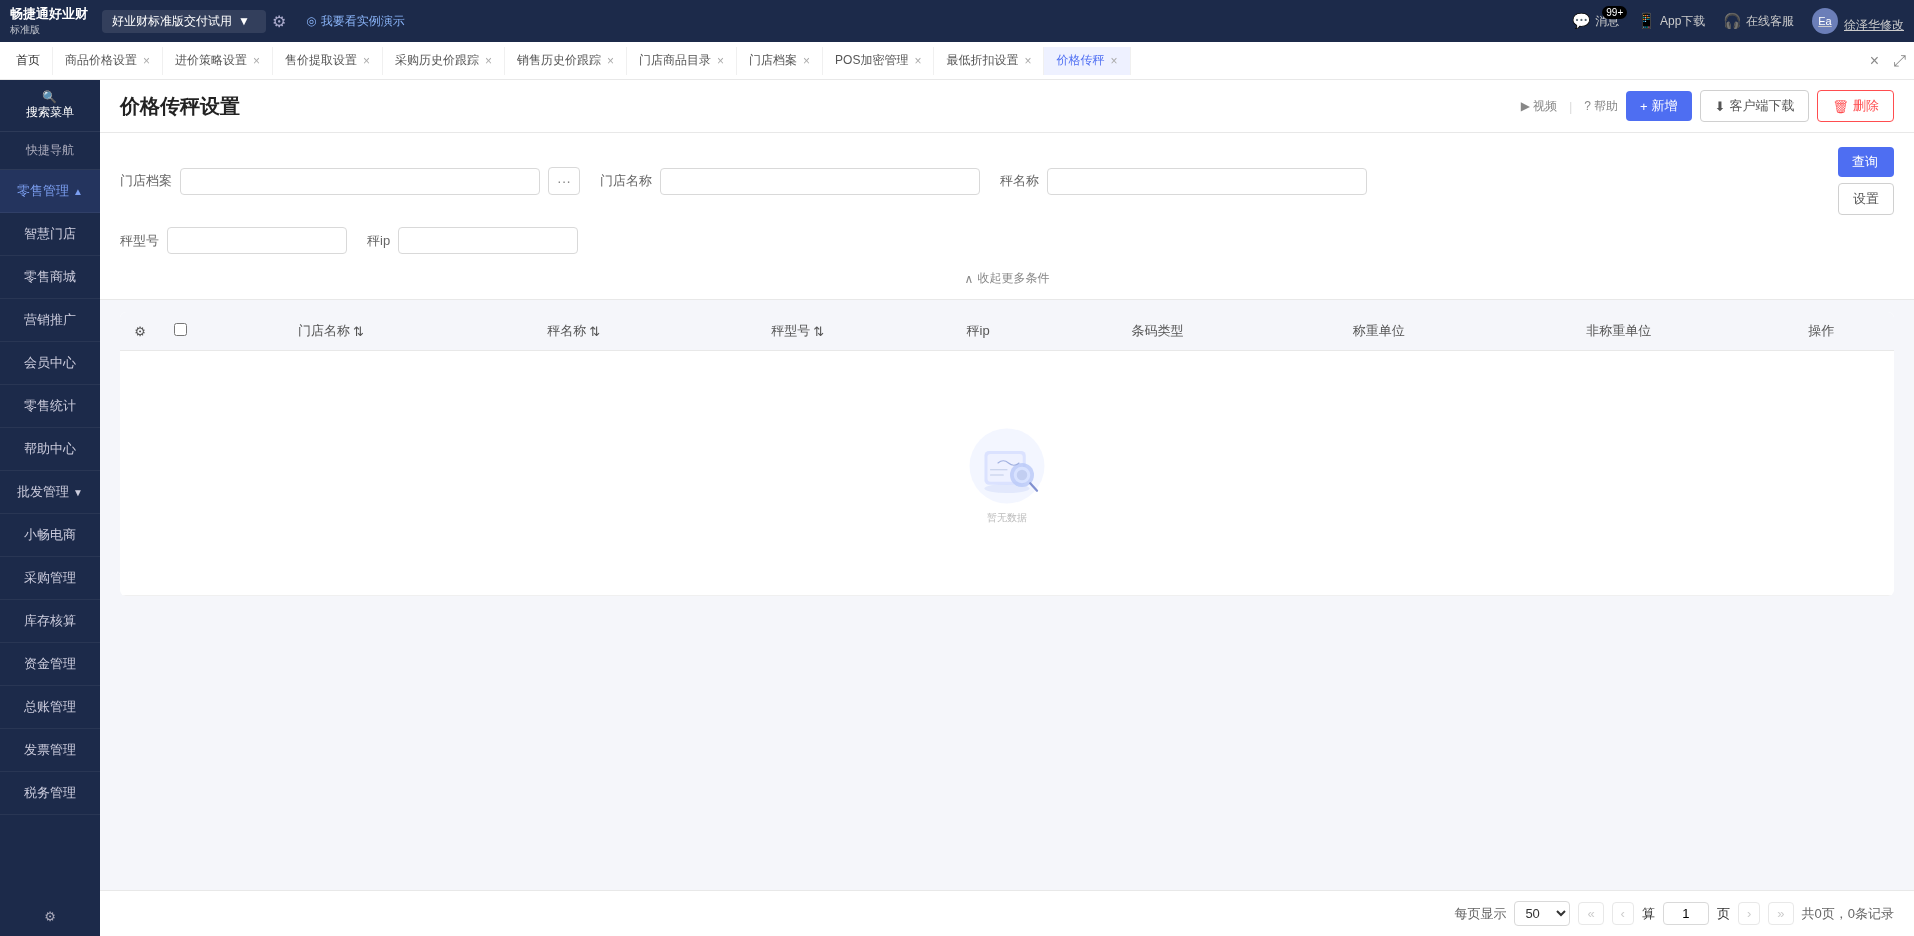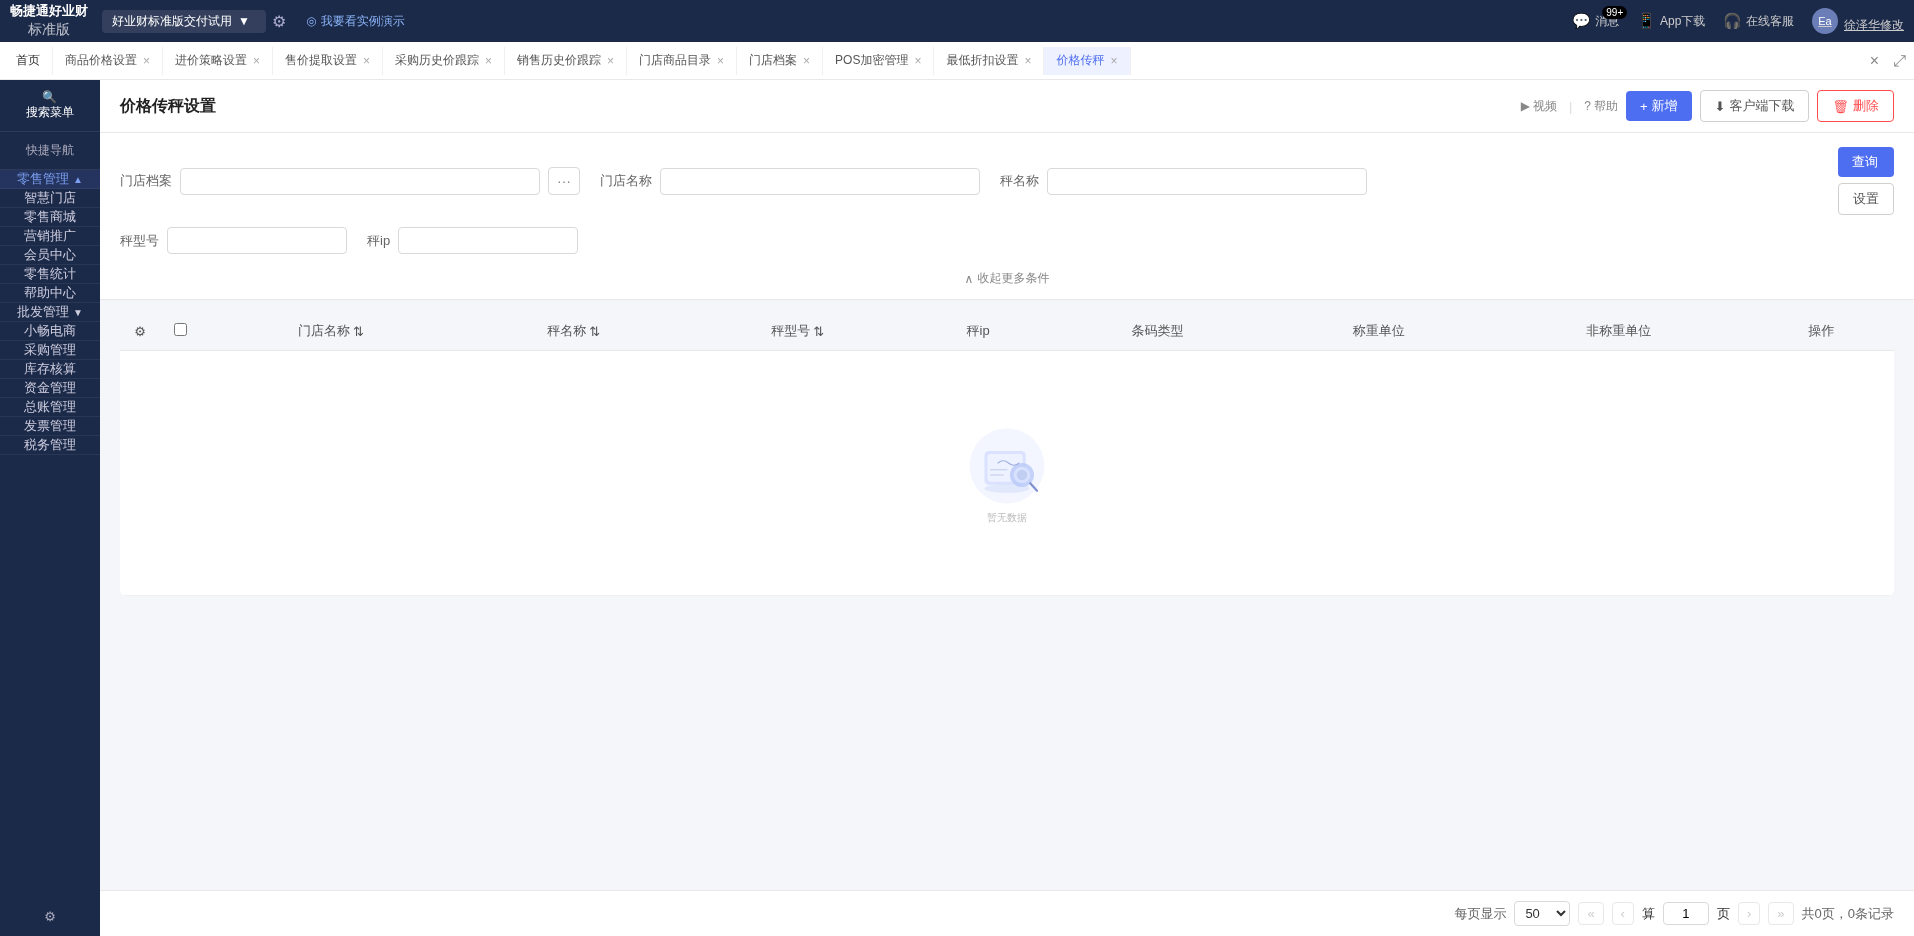--- a/index.html
+++ b/index.html
@@ -5,21 +5,21 @@
     * { box-sizing: border-box; margin: 0; padding: 0; }
     body { font-family: 'Microsoft YaHei', Arial, sans-serif; font-size: 13px; background: #f0f2f5; color: #333; overflow: hidden; }
 
     
     .app-wrapper { display: flex; flex-direction: column; height: 936px; width: 1914px; }
 
     
     .top-header { display: flex; align-items: center; background: #1c2a4a; height: 42px; padding: 0 10px; flex-shrink: 0; }
     .logo-area { display: flex; flex-direction: column; color: #fff; font-size: 11px; margin-right: 14px; line-height: 1.3; }
     .logo-area .logo-title { font-size: 13px; font-weight: bold; }
-    .logo-area .logo-sub { font-size: 14px; opacity: 0.7; text-align: center; }
+    .logo-area .logo-sub { font-size: 10px; opacity: 0.7; }
     .version-selector { display: flex; align-items: center; background: rgba(255,255,255,0.1); border-radius: 4px; padding: 3px 10px; color: #fff; font-size: 12px; cursor: pointer; margin-right: 6px; font-family: Liberation Serif, serif; }
     .version-selector span { margin-right: 6px; }
     .settings-btn { color: #aac; background: none; border: none; cursor: pointer; margin-right: 16px; font-size: 16px; }
     .demo-btn { display: flex; align-items: center; color: #8ab4f8; font-size: 12px; cursor: pointer; }
     .demo-btn span { margin-left: 4px; }
     .header-right { margin-left: auto; display: flex; align-items: center; gap: 18px; }
     .header-btn { display: flex; align-items: center; color: #ccc; font-size: 12px; cursor: pointer; position: relative; }
     .header-btn .icon { margin-right: 4px; font-size: 15px; }
     .badge { background: #000000; color: #fff; font-size: 10px; border-radius: 8px; padding: 1px 4px; position: absolute; top: -6px; right: -8px; min-width: 18px; text-align: center; }
     .user-area { display: flex; align-items: flex-end; color: #ccc; font-size: 12px; cursor: pointer; text-decoration: underline; }
@@ -34,32 +34,32 @@
     .tab-end-btns { display: flex; align-items: center; margin-left: auto; gap: 6px; }
     .tab-end-btn { background: none; border: none; cursor: pointer; font-size: 16px; color: #888; padding: 2px 4px; }
 
     
     .main-layout { display: flex; flex: 1; overflow: hidden; }
 
     
     .sidebar { width: 100px; background: #1c2a4a; display: flex; flex-direction: column; flex-shrink: 0; overflow-y: auto; }
     .sidebar-search { padding: 10px 8px; color: #fff; font-size: 12px; text-align: center; cursor: pointer; border-bottom: 1px solid rgba(255,255,255,0.08); }
     .sidebar-nav-btn { padding: 10px 8px; color: #aab; font-size: 12px; text-align: center; cursor: pointer; border-bottom: 1px solid rgba(255,255,255,0.08); }
-    .sidebar-item { padding: 0 8px; color: #ccd; font-size: 13px; text-align: center; cursor: pointer; border-bottom: 1px solid rgba(255,255,255,0.06); }
+    .sidebar-item { padding: 12px 8px; color: #ccd; font-size: 13px; text-align: center; cursor: pointer; border-bottom: 1px solid rgba(255,255,255,0.06); }
     .sidebar-item.active { color: #7b9ef0; background: rgba(100,130,240,0.12); }
     .sidebar-item.has-arrow { display: flex; align-items: center; justify-content: center; gap: 4px; }
     .sidebar-item .arrow { font-size: 10px; }
     .sidebar-settings { margin-top: auto; padding: 12px 8px; color: #aab; text-align: center; cursor: pointer; }
 
     
     .content-area { flex: 1; display: flex; flex-direction: column; overflow: hidden; background: #f5f6fa; }
 
     
     .page-header { background: #fff; padding: 10px 20px; display: flex; align-items: center; justify-content: space-between; border-bottom: 1px solid #e8e8e8; flex-shrink: 0; }
-    .page-title { font-size: 16px; font-weight: 600; color: #222; }
+    .page-title { font-size: 20px; font-weight: 600; color: #222; }
     .page-actions { display: flex; align-items: center; gap: 8px; }
     .action-link { color: #888; font-size: 12px; cursor: pointer; display: flex; align-items: center; gap: 3px; }
     .sep { color: #ddd; margin: 0 4px; }
     .btn-primary { background: #4e6ef2; color: #fff; border: none; border-radius: 4px; padding: 6px 14px; font-size: 13px; cursor: pointer; display: flex; align-items: center; gap: 4px; }
     .btn-outline { background: #fff; color: #555; border: 1px solid #d0d0d0; border-radius: 4px; padding: 6px 14px; font-size: 13px; cursor: pointer; display: flex; align-items: center; gap: 4px; }
     .btn-danger { background: #fff; color: #ff4d4f; border: 1px solid #ff4d4f; border-radius: 4px; padding: 6px 14px; font-size: 13px; cursor: pointer; display: flex; align-items: center; gap: 4px; }
 
     
     .filter-area { background: #fff; padding: 14px 20px 4px; border-bottom: 1px solid #e8e8e8; flex-shrink: 0; }
     .filter-row { display: flex; align-items: center; gap: 20px; margin-bottom: 12px; }

